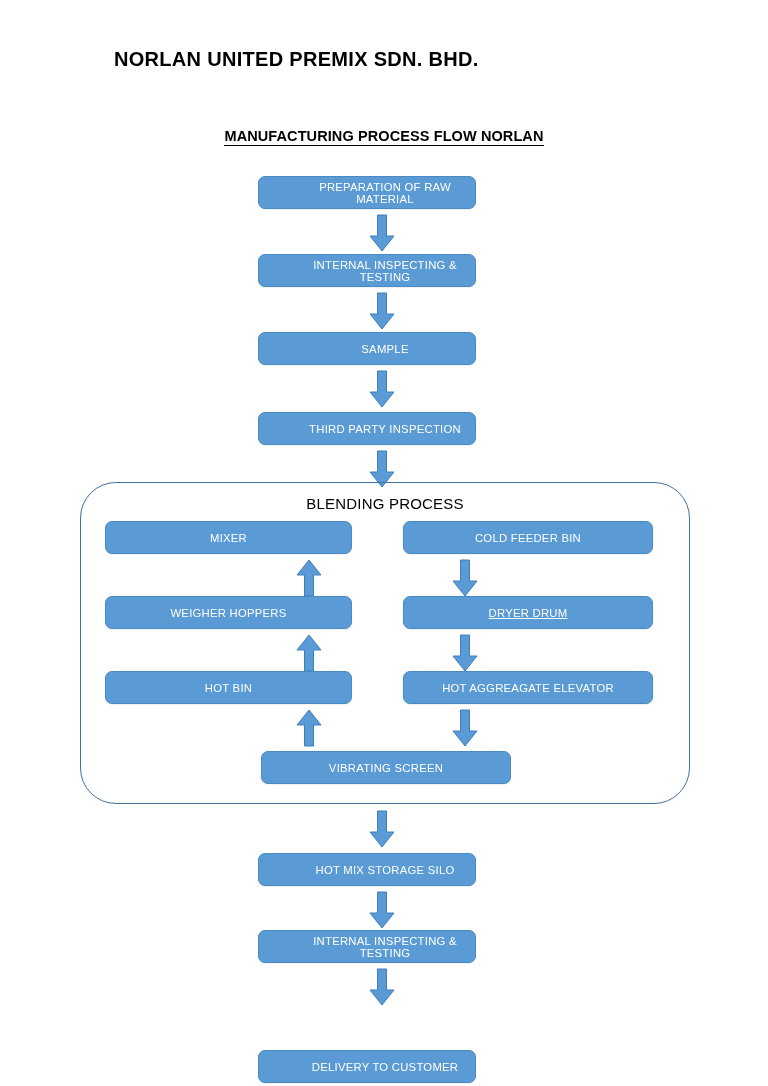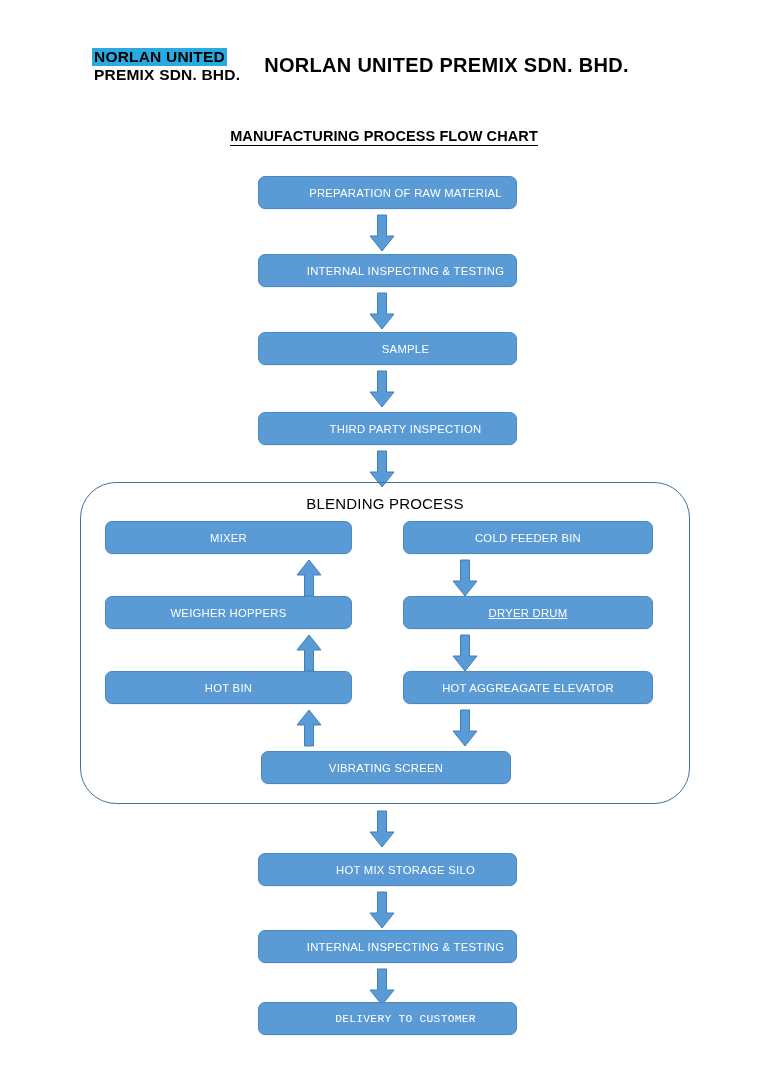--- a/index.html
+++ b/index.html
@@ -84,21 +84,21 @@
     display: flex;
     align-items: center;
     justify-content: center;
     box-sizing: border-box;
     text-align: center;
     height: 33px;
     box-shadow: 0 1px 1px rgba(0,0,0,0.06);
   }
 
   
-  .spine { left: 258px; width: 259px; padding-left: 36px; }
+  .spine { left: 258px; width: 218px; padding-left: 36px; }
 
   
   .arrow {
     position: absolute;
     width: 26px;
   }
   .arrow svg { display: block; }
 
   
   #blending-box {
@@ -120,29 +120,25 @@
     text-align: center;
     font-size: 15px;
     color: #000000;
     letter-spacing: 0.2px;
   }
 </style>
 </head>
 <body>
 
 <div id="header">
-  <div id="logo">
-    <div class="line1">NORLAN UNITED</div>
-    <div class="line2">PREMIX SDN. BHD.</div>
-  </div>
   <div id="company-name">NORLAN UNITED PREMIX SDN. BHD.</div>
 </div>
 
 <div id="chart-title">
-  <span>MANUFACTURING PROCESS FLOW CHART</span>
+  <span>MANUFACTURING PROCESS FLOW NORLAN</span>
 </div>
 
 <div class="pbox spine" style="top:176px;">
   <span>PREPARATION OF RAW MATERIAL</span>
 </div>
 
 <div class="arrow" style="left:369px; top:214px;">
   <svg width="26" height="38" viewBox="0 0 26 38">
     <polygon points="8.5,1 17.5,1 17.5,22 25,22 13,37 1,22 8.5,22" fill="#5B9BD5" stroke="#3F7FBF" stroke-width="1"></polygon>
   </svg>
@@ -264,15 +260,15 @@
 <div class="pbox spine" style="top:930px;">
   <span>INTERNAL INSPECTING &amp; TESTING</span>
 </div>
 
 <div class="arrow" style="left:369px; top:968px;">
   <svg width="26" height="38" viewBox="0 0 26 38">
     <polygon points="8.5,1 17.5,1 17.5,22 25,22 13,37 1,22 8.5,22" fill="#5B9BD5" stroke="#3F7FBF" stroke-width="1"></polygon>
   </svg>
 </div>
 
-<div class="pbox spine" style="top:1002px;font-family:Liberation Mono, monospace;">
+<div class="pbox spine" style="top:1050px;">
   <span>DELIVERY TO CUSTOMER</span>
 </div>
 
 </body></html>

